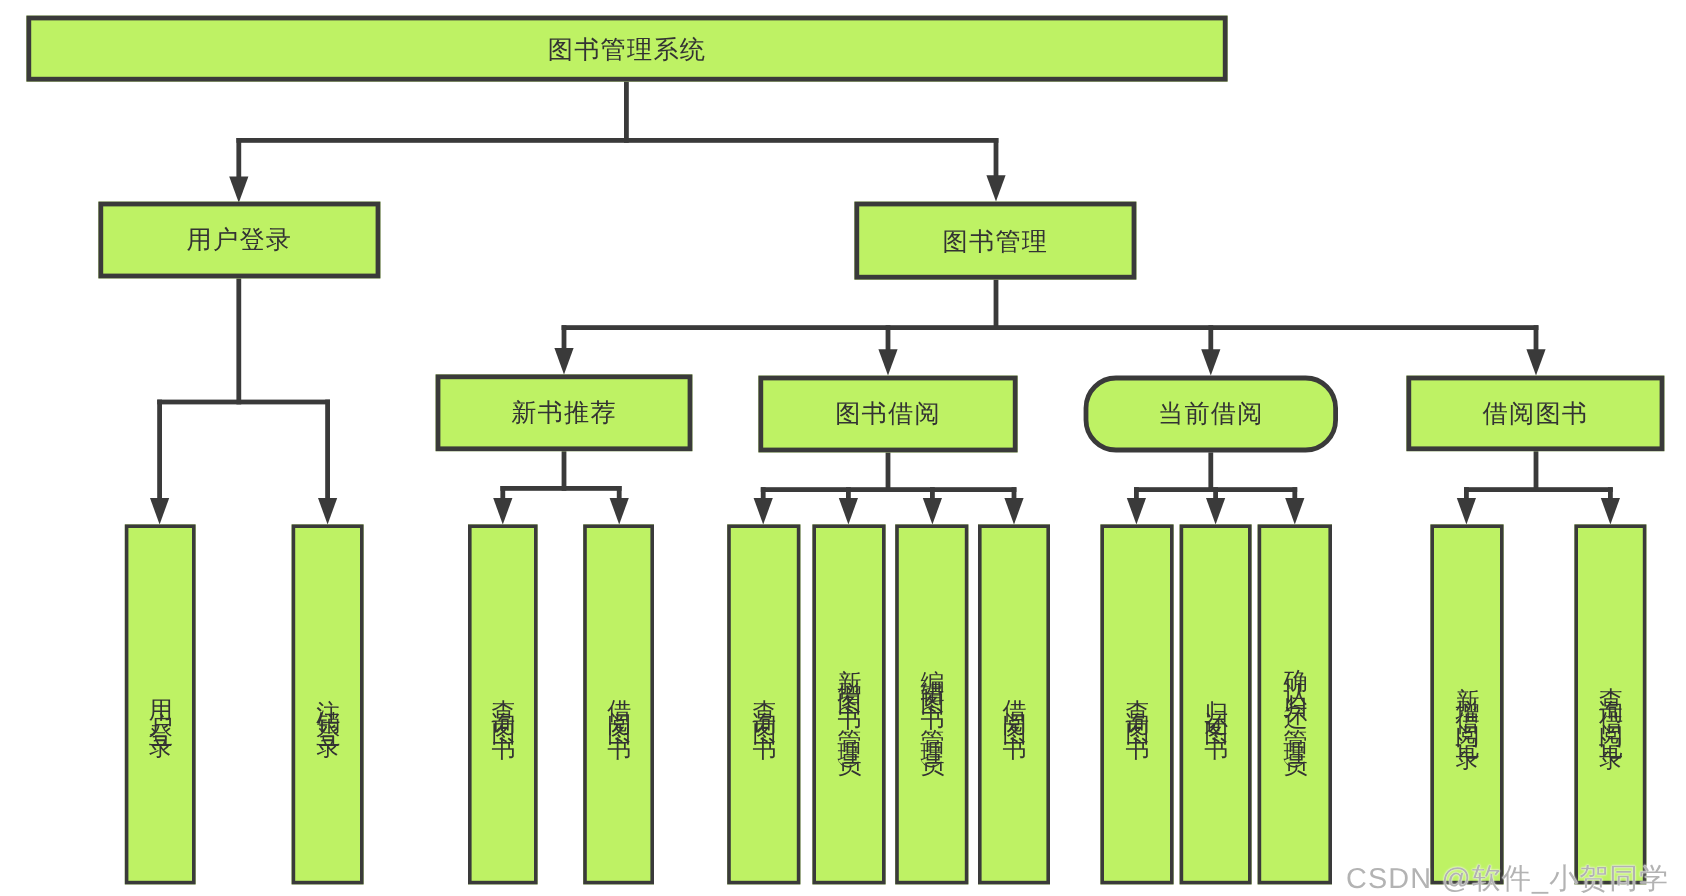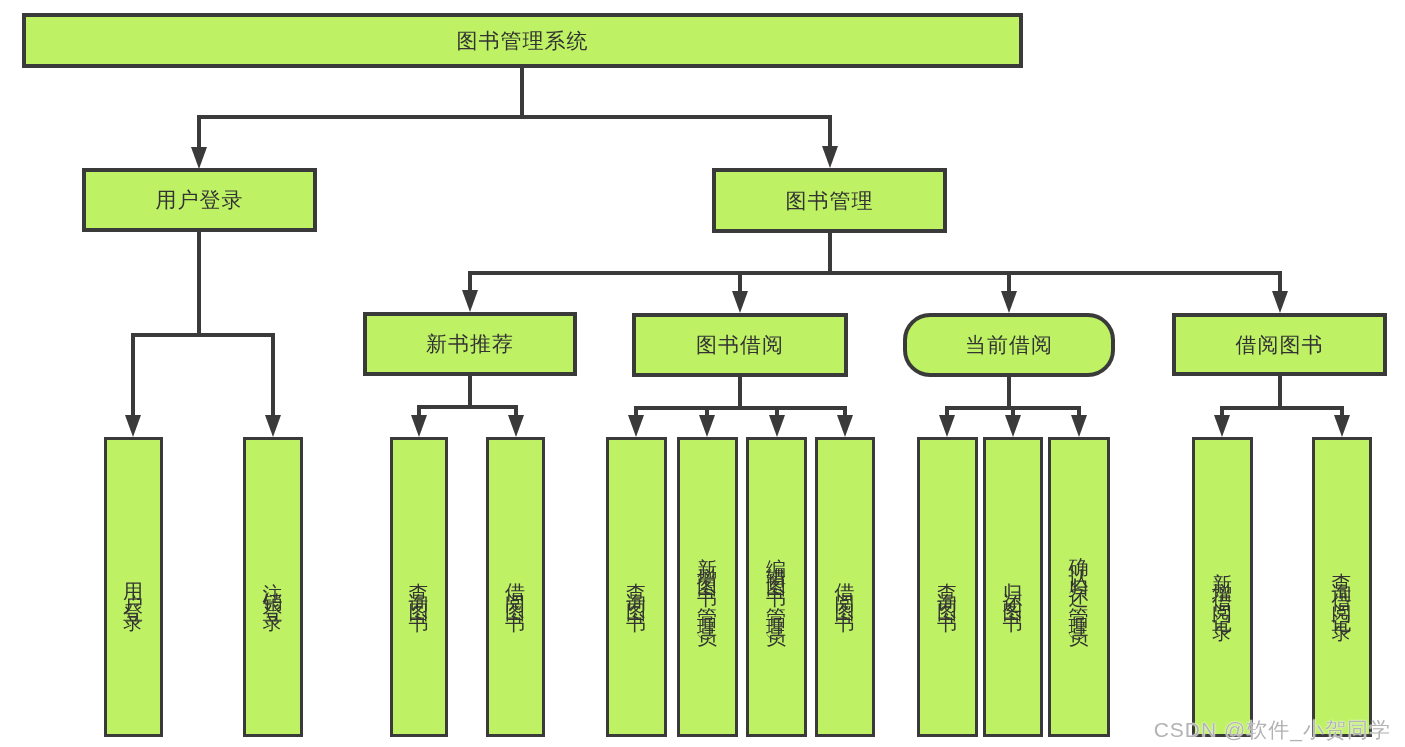--- a/index.html
+++ b/index.html
@@ -51,21 +51,21 @@
     width:0;height:0;
     border-left:8px solid transparent;
     border-right:8px solid transparent;
     border-top:22px solid #3a3a3a;
     z-index:1;
   }
   .watermark{
     position:absolute;
     right:14px;
     top:716px;
-    font-size:21px;
+    font-size:24px;
     color:#b3b3b3;
     letter-spacing:1px;
     text-shadow:0 0 2px #ffffff,0 0 1px #ffffff;
     z-index:3;
     white-space:nowrap;
   }
 </style>
 </head>
 <body>
 

